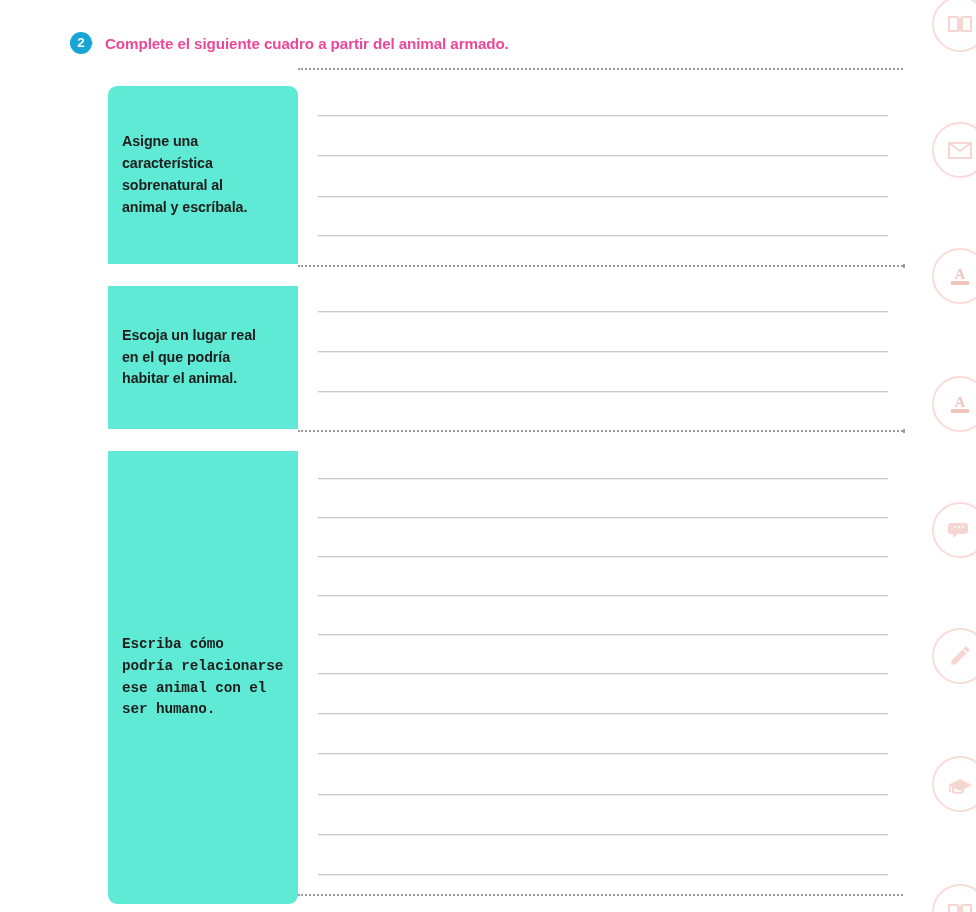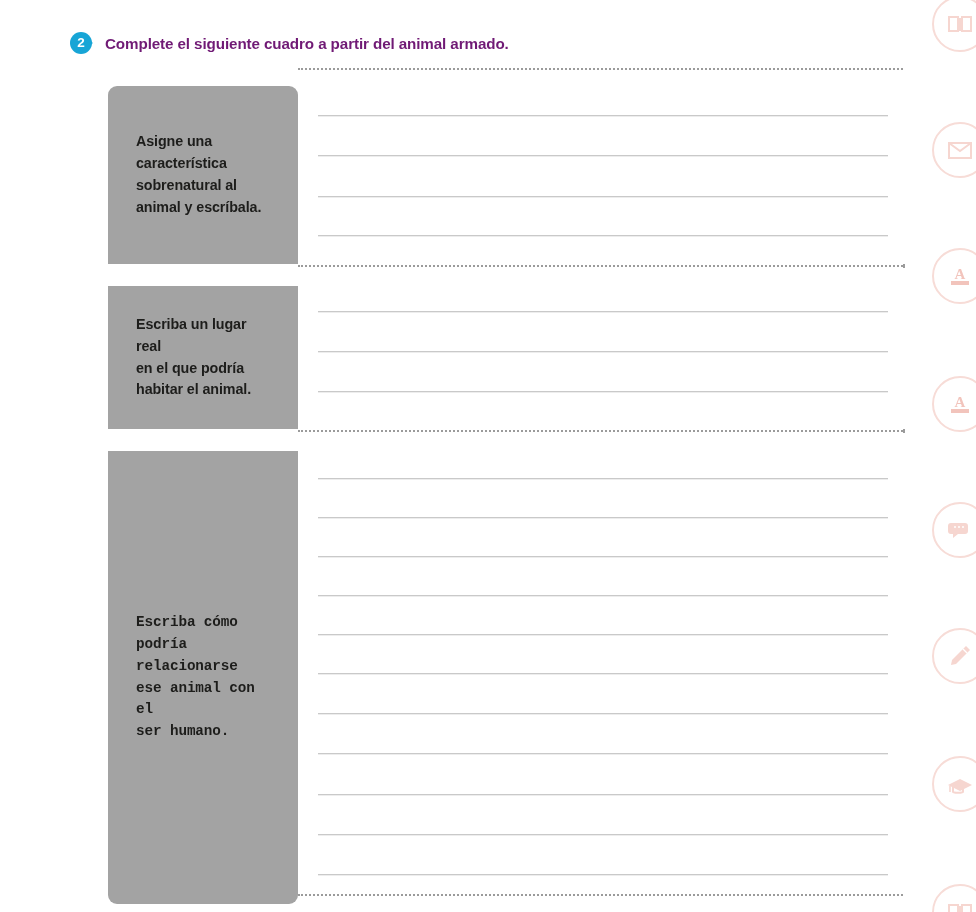--- a/index.html
+++ b/index.html
@@ -49,21 +49,21 @@
     top: 6px;
     width: 0; height: 0;
     border-top: 5px solid transparent;
     border-bottom: 5px solid transparent;
     border-left: 7px solid #17a5d6;
   }
   .prompt-text {
     margin-left: 13px;
     font-size: 15.2px;
     font-weight: bold;
-    color: #701a75;
+    color: #ec4899;
     white-space: nowrap;
     letter-spacing: -0.1px;
   }
 
   
   .table-wrap {
     position: absolute;
     left: 108px;
     top: 68px;
     width: 797px;
@@ -84,23 +84,23 @@
   }
   .row-sep-dotted {
     position: absolute;
     left: 190px;
     right: 2px;
     height: 0;
     border-top: 2px dotted #9b9b9b;
   }
   .label-cell {
     flex: 0 0 190px;
-    background: #a3a3a3;
+    background: #5eead4;
     box-sizing: border-box;
-    padding: 0 28px;
+    padding: 0 14px;
     display: flex;
     align-items: center;
     position: relative;
     margin-top: 18px;
   }
   .label-text {
     font-size: 14.3px;
     font-weight: bold;
     color: #1d1d1b;
     line-height: 1.53;
@@ -192,21 +192,21 @@
           <div class="wline" style="top: 128px;"></div>
           <div class="wline" style="top: 167px;"></div>
         </div>
       </div>
       <div style="position: relative; height: 4px;">
         <div class="gap-strip"></div>
         <div class="row-sep-dotted" style="top: 1px;"></div>
       </div>
       <div class="row row-mid" style="height: 161px;">
         <div class="label-cell">
-          <div class="label-text">Escriba un lugar real
+          <div class="label-text">Escoja un lugar real
 en el que podría
 habitar el animal.</div>
         </div>
         <div class="lines-cell">
           <div class="wline" style="top: 43px;"></div>
           <div class="wline" style="top: 83px;"></div>
           <div class="wline" style="top: 123px;"></div>
         </div>
       </div>
       <div style="position: relative; height: 4px;">

